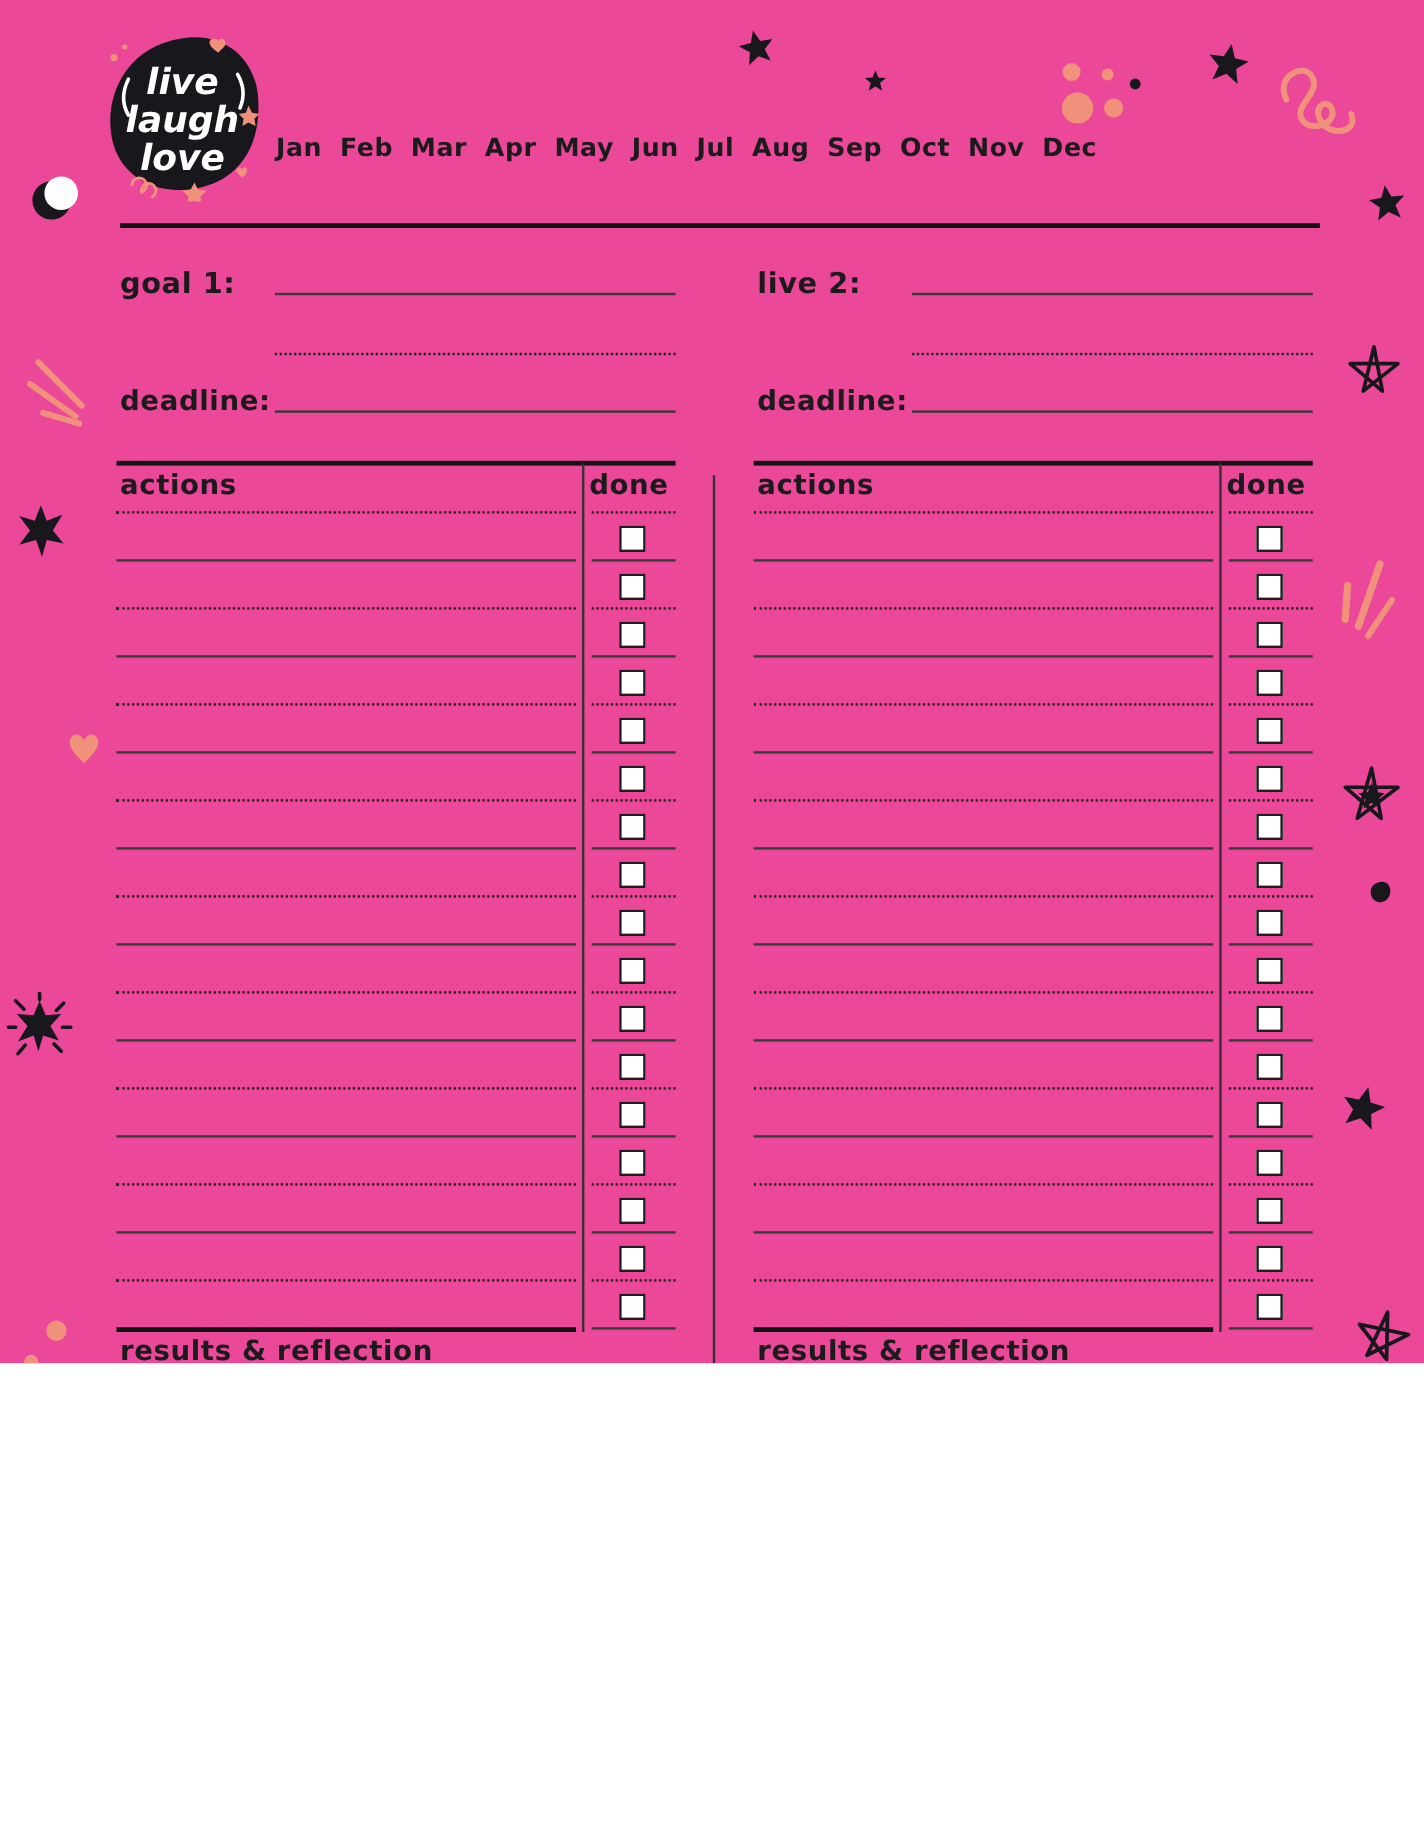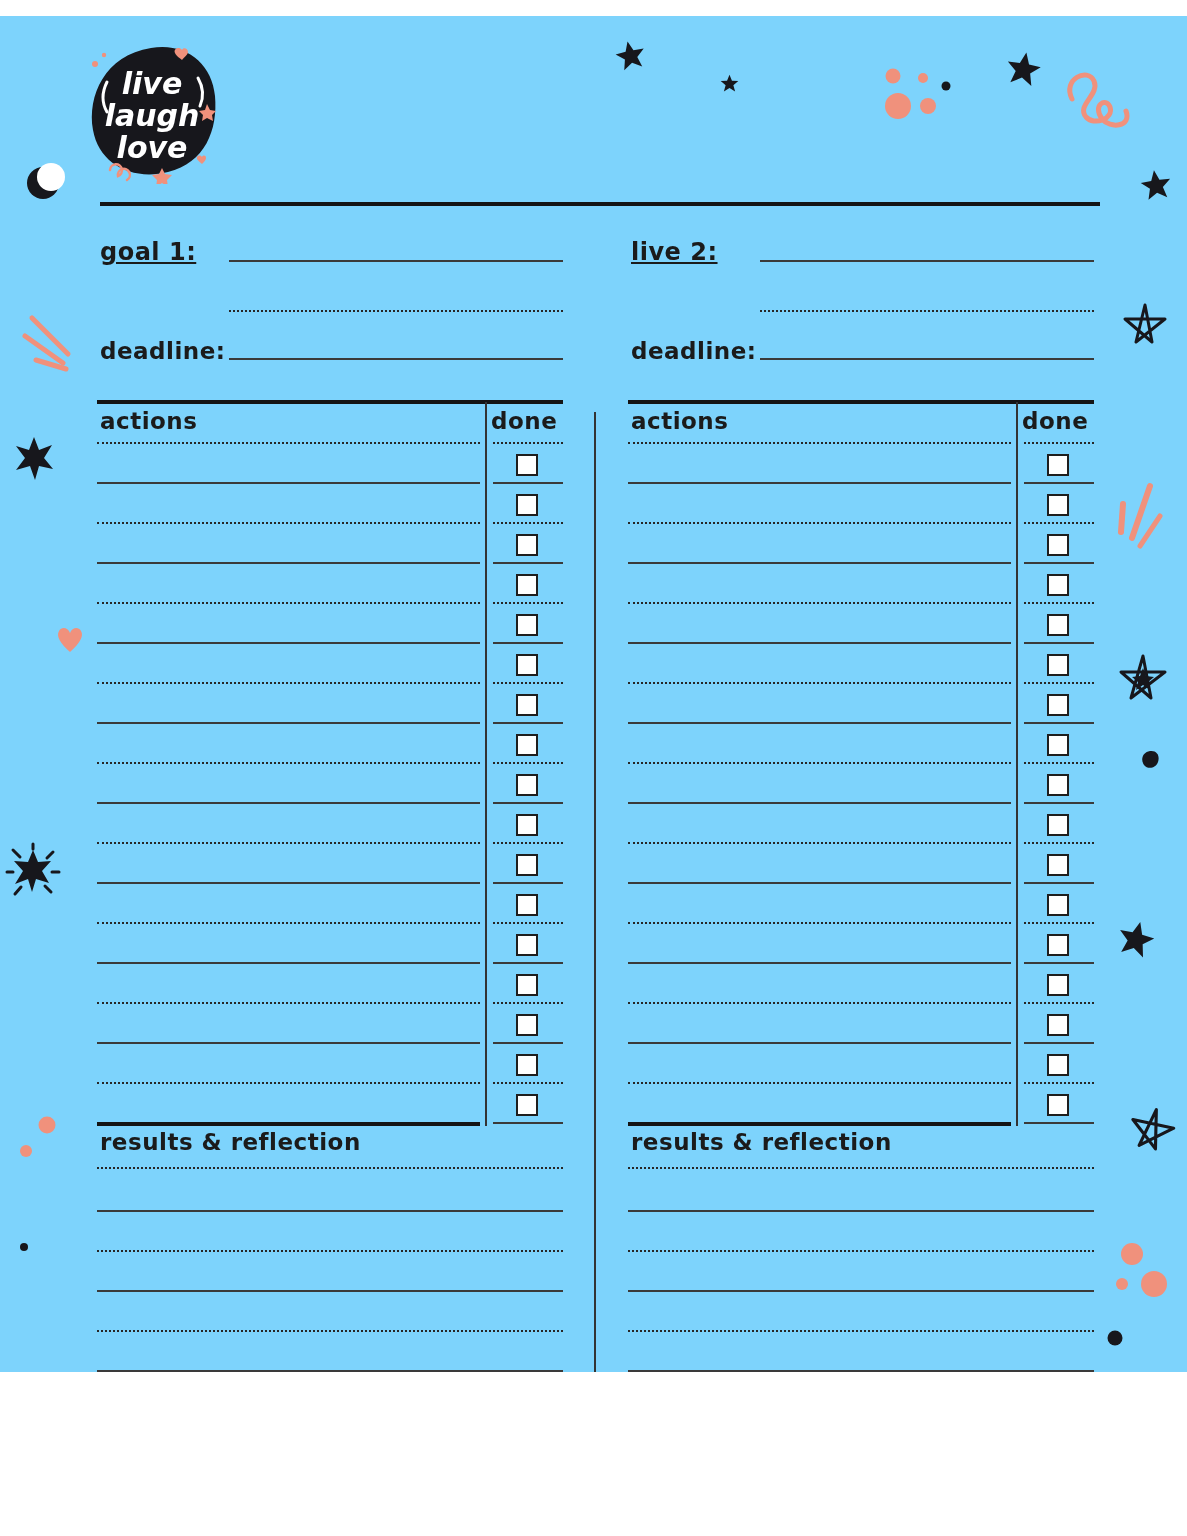--- a/index.html
+++ b/index.html
@@ -1,31 +1,31 @@
 <!DOCTYPE html>
 <html style="--coral: #f0917c;"><head>
 <meta charset="utf-8">
 <style>
   html,body{margin:0;padding:0;background:#fff;}
   body{width:1187px;height:1536px;font-family:"DejaVu Sans",sans-serif;color:#1b1b1b;}
-  .page{position:relative;width:1187px;height:1356px;overflow:hidden;background:#7dd3fc;margin-top:16px;}
+  .page{position:relative;width:1187px;height:1136px;overflow:hidden;background:#ec4899;}
   .abs{position:absolute;}
   
   .title{position:absolute;left:228px;top:48px;font-size:46px;font-weight:bold;letter-spacing:1px;}
   .months{position:absolute;left:230px;top:111px;font-size:21px;font-weight:bold;word-spacing:7px;letter-spacing:.5px;}
   .top-rule{position:absolute;left:100px;top:186px;width:1000px;height:0;border-bottom:4px solid #141414;}
   
   .ln{position:absolute;height:0;border-bottom:2px solid #3a3a3a;}
   .ln.dot{border-bottom:2px dotted #262626;}
   .ln.thick{border-bottom:4px solid #141414;}
   
   .goal-col{position:absolute;top:0;height:1536px;width:466px;}
   .col-1{left:97px;} .col-2{left:628px;}
   .lbl{position:absolute;font-weight:bold;letter-spacing:.5px;}
-  .goal-lbl{left:3px;top:222px;font-size:24px;text-decoration:underline;}
+  .goal-lbl{left:3px;top:222px;font-size:24px;}
   .deadline-lbl{left:3px;top:322px;font-size:23px;}
   .actions-lbl{left:3px;top:392px;font-size:23px;}
   .done-lbl{left:394px;top:392px;font-size:23px;}
   .results-lbl{left:3px;top:1113px;font-size:23px;}
   .vdiv{position:absolute;width:2px;background:#333;}
   .cb{position:absolute;width:18px;height:18px;border:2px solid #1e1e1e;background:#fff;}
   .center-divider{position:absolute;left:594px;top:396px;width:2px;height:1032px;background:#333;}
   .footer{position:absolute;left:0;top:1478px;width:100%;text-align:center;
           font-family:"DejaVu Serif",serif;font-style:italic;font-weight:bold;font-size:28px;color:#17171c;}
   svg{display:block;}
@@ -49,20 +49,21 @@
     <text x="70" y="116" fill="#fff" font-size="30" font-weight="bold" font-style="italic" text-anchor="middle" font-family="DejaVu Sans, sans-serif">love</text>
     <circle class="coral" cx="13" cy="22" r="3"></circle>
     <circle class="coral" cx="22" cy="13" r="2.2"></circle>
     <path class="coral" d="M100,8 c-3,-4 -9,-1 -7,3 c1,3 5,5 7,7 c2,-3 6,-5 6,-8 c0,-4 -5,-5 -6,-2 Z"></path>
     <path class="coral" d="M125,62 l3,6 6,1 -4,4 1,6 -6,-3 -5,3 1,-6 -4,-4 6,-1 Z"></path>
     <path class="coral-stroke" d="M28,128 a6,6 0 1,1 8,6 a6,6 0 1,1 9,4" stroke-width="2.5"></path>
     <path class="coral" d="M80,126 l3,6 7,1 -5,5 1,7 -6,-4 -6,4 1,-7 -5,-5 7,-1 Z"></path>
     <path class="coral" d="M120,115 c-2,-3 -6,-1 -5,2 c1,2 3,3 5,5 c2,-2 4,-4 4,-6 c0,-3 -3,-3 -4,-1 Z"></path>
   </svg>
 
+  <div class="months">Jan Feb Mar Apr May Jun Jul Aug Sep Oct Nov Dec</div>
   <div class="top-rule"></div>
 
   <section class="goal-col col-1">
     <span class="lbl goal-lbl">goal 1:</span>
     <div class="ln" style="left:132px;right:0;top:244px"></div>
     <div class="ln dot" style="left:132px;right:0;top:294px"></div>
     <span class="lbl deadline-lbl">deadline:</span>
     <div class="ln" style="left:132px;right:0;top:342px"></div>
 
     <div class="ln thick" style="left:0;right:0;top:384px"></div>

